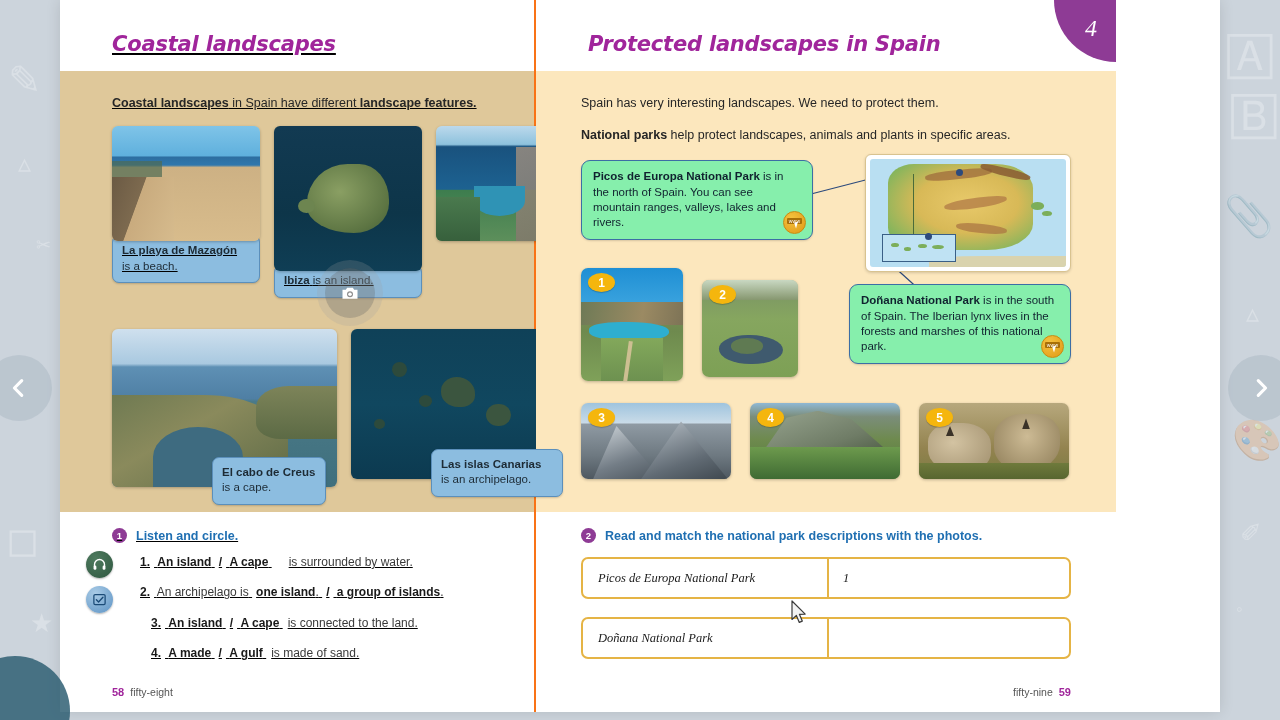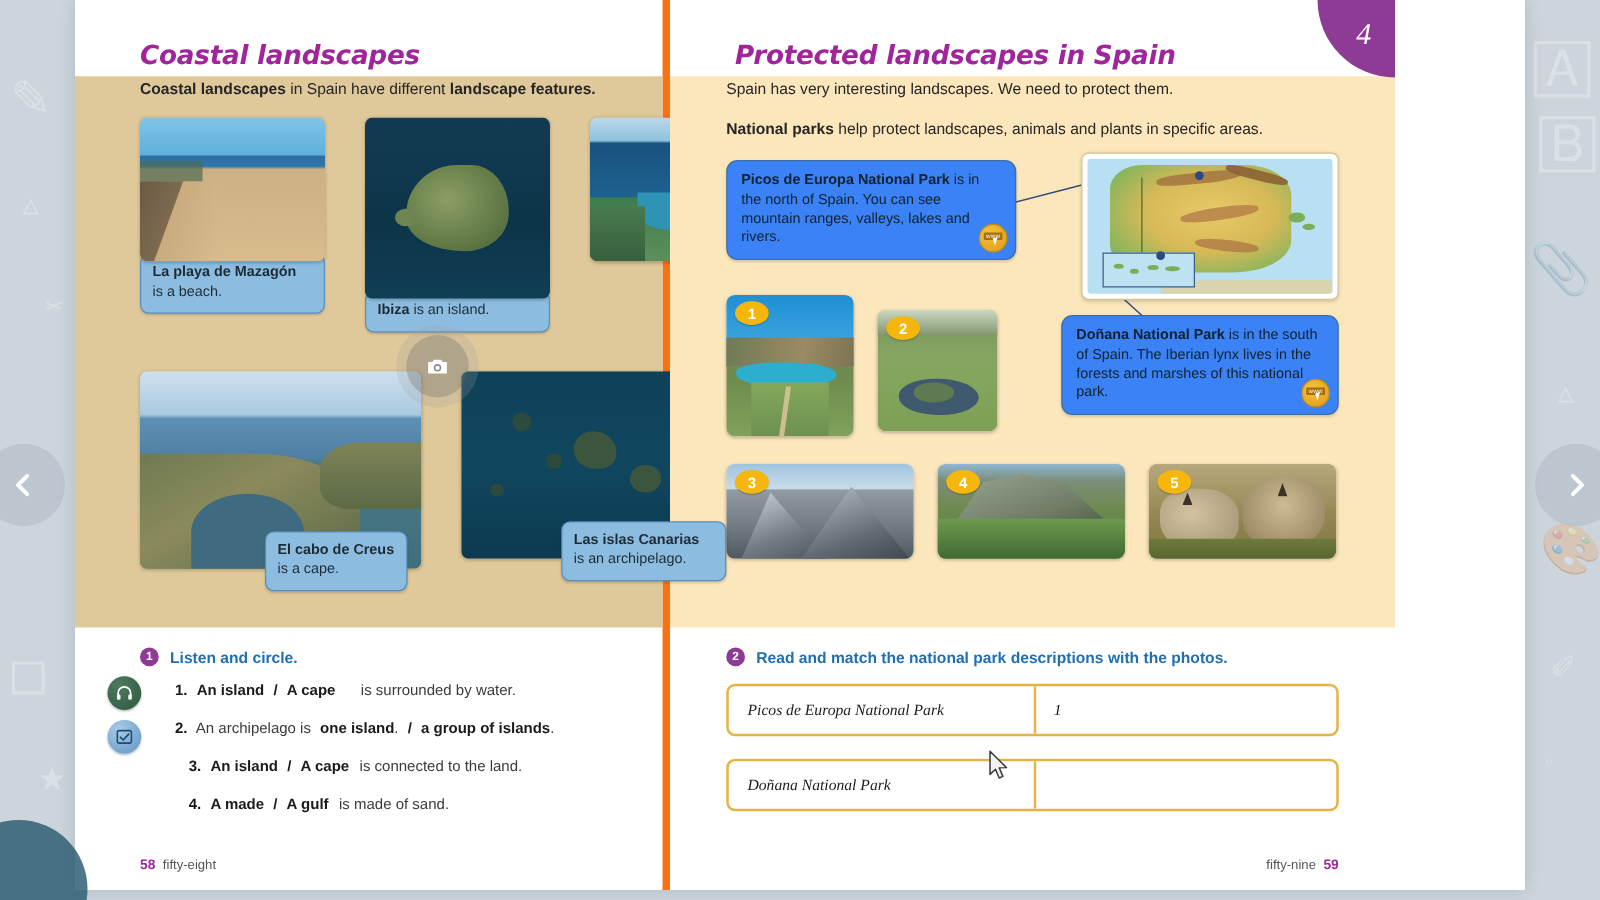--- a/index.html
+++ b/index.html
@@ -50,21 +50,21 @@
   
   .spread {
     position: absolute; left: 60px; top: 0;
     width: 1160px; height: 712px;
     background: #ffffff;
     display: flex;
     box-shadow: 0 0 14px rgba(0,0,0,.12);
     overflow: hidden;
   }
   .page { position: relative; height: 100%; }
-  .page-left  { width: 476px; border-right: 6px solid #f97316; }
+  .page-left  { width: 476px; border-right: 2px solid #f97316; text-decoration: underline; }
   .page-right { width: 580px; }
 
   
   .unit-badge {
     position: absolute; right: 0; top: 0;
     width: 62px; height: 62px;
     background: #8e3b95;
     border-radius: 0 0 0 62px;
     display: flex; align-items: center; justify-content: center;
     color: #fff; font-size: 24px; font-style: italic;
@@ -80,32 +80,32 @@
     font-weight: bold;
     color: #a0259b;
     padding: 32px 0 0 52px;
     letter-spacing: -.2px;
     font-family: "DejaVu Sans", sans-serif;
   }
   .page-right h1.page-title { padding-left: 52px; }
 
   
   .panel {
-    margin-top: 5px;
-    padding: 1px 20px 14px 52px;
+    margin-top: 15px;
+    padding: 23px 20px 14px 52px;
   }
   .panel-left  { background: #dfc89a; height: 441px; }
   .panel-right { background: #fce7bd; height: 441px; padding-left: 45px; padding-right: 45px; }
 
   .intro { font-size: 12.5px; color: #262626; margin-bottom: 14px; line-height: 1.45; }
   .intro b { font-weight: bold; }
   .intro.second { margin-bottom: 10px; }
 
   
-  .pic-row { display: flex; gap: 32px; }
+  .pic-row { display: flex; gap: 14px; }
   .pic-card {
     position: relative;
     border-radius: 7px;
     overflow: visible;
   }
   .pic {
     border-radius: 6px;
     box-shadow: 0 1px 3px rgba(0,0,0,.25);
     position: relative;
     overflow: hidden;
@@ -128,21 +128,21 @@
     position: absolute; left: 325px; top: 268px;
     width: 50px; height: 50px; border-radius: 50%;
     background: rgba(120,120,120,.45);
     box-shadow: 0 0 0 8px rgba(160,160,160,.22);
     display: flex; align-items: center; justify-content: center;
     z-index: 30;
   }
 
   
   .bubble {
-    background: #3b82f6;
+    background: #86efac;
     border: 1.5px solid #3c6ea5;
     border-radius: 9px;
     padding: 8px 11px 9px 11px;
     font-size: 11.5px;
     line-height: 1.33;
     color: #10222f;
     position: relative;
     box-shadow: 0 1px 2px rgba(0,0,0,.15);
   }
   .bubble b { font-weight: bold; }

